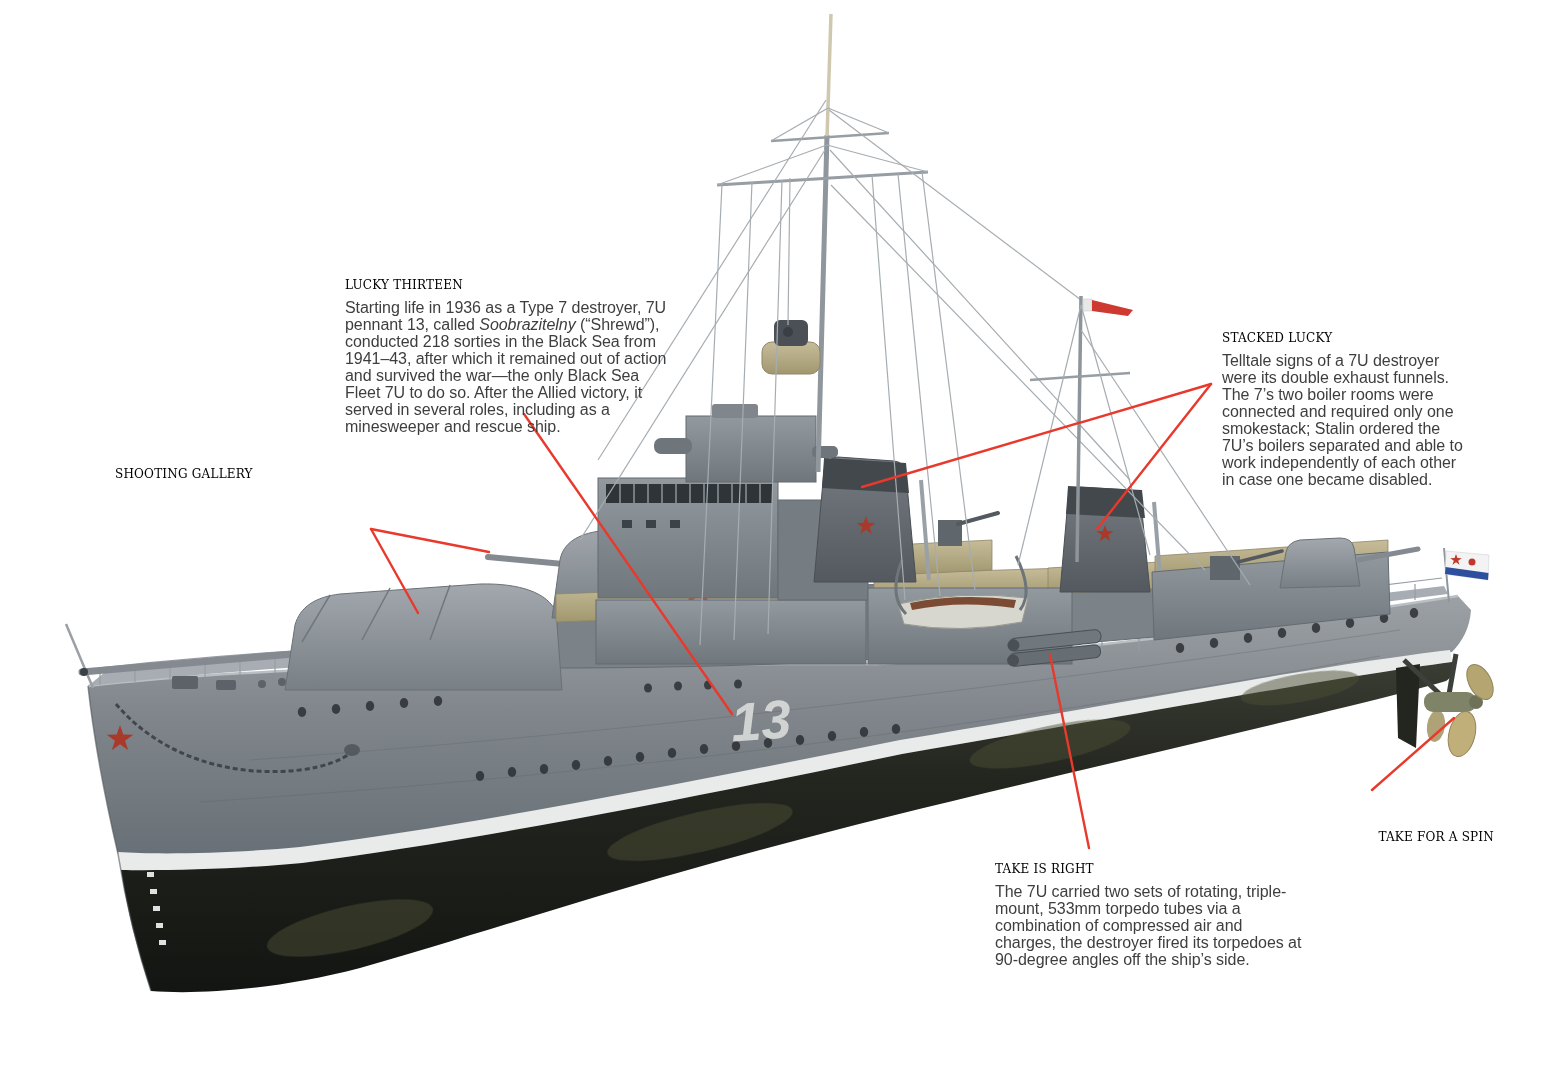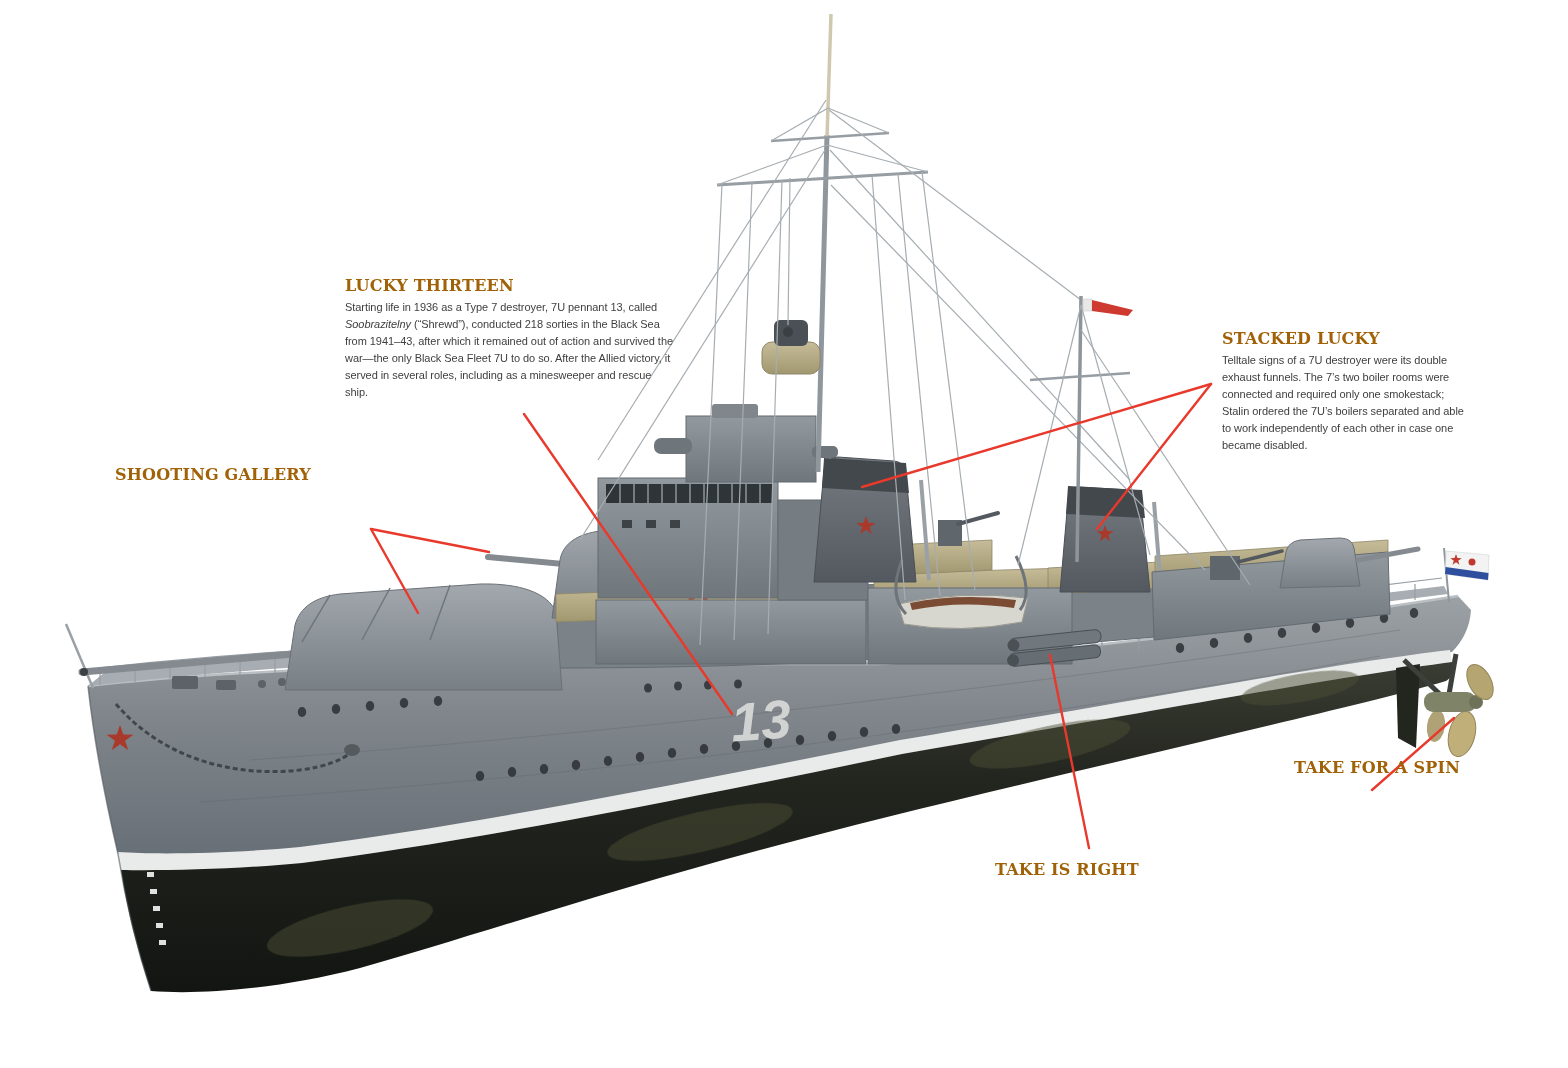--- a/index.html
+++ b/index.html
@@ -1,28 +1,28 @@
 <!DOCTYPE html>
 <html><head>
 <meta charset="utf-8">
 <style>
   html,body{margin:0;padding:0;background:#fff;}
   .stage{position:relative;width:1568px;height:1068px;background:#ffffff;overflow:hidden;
          font-family:"Liberation Sans",sans-serif;}
   .ship-svg{position:absolute;left:0;top:0;width:1568px;height:1068px;}
   .callout{position:absolute;}
-  .callout h3{margin:0 0 4px 0;font-family:"DejaVu Serif",serif;font-weight:bold;
-              font-size:16px;line-height:19px;letter-spacing:.2px;color:#a16207;}
-  .callout p{margin:0;font-size:11px;line-height:17px;color:#3e3e3e;letter-spacing:-.05px;}
+  .callout h3{margin:0 0 4px 0;font-family:"DejaVu Serif",serif;font-weight:normal;
+              font-size:12px;line-height:19px;letter-spacing:.2px;color:#000000;}
+  .callout p{margin:0;font-size:16px;line-height:17px;color:#3e3e3e;letter-spacing:-.05px;}
   .callout p i{font-style:italic;}
   #co-lucky   {left:345px; top:276px; width:330px;}
   #co-shoot   {left:115px; top:465px; width:282px;}
   #co-stacked {left:1222px;top:329px; width:250px;}
   #co-might   {left:995px; top:860px; width:312px;}
-  #co-spin    {left:1294px;top:758px; width:200px;}
+  #co-spin    {left:1294px;top:828px; width:200px;text-align:right;}
 </style>
 </head>
 <body>
 
 <div class="stage">
 
 <svg class="ship-svg" viewBox="0 0 1568 1068" xmlns="http://www.w3.org/2000/svg">
   <defs>
     <linearGradient id="gHull" x1="0" y1="0" x2="0" y2="1">
       <stop offset="0" stop-color="#9ba1a5"></stop>
@@ -364,19 +364,20 @@
   <h3>SHOOTING GALLERY</h3>
 </div>
 
 <div class="callout" id="co-stacked">
   <h3>STACKED LUCKY</h3>
   <p>Telltale signs of a 7U destroyer were its double exhaust funnels. The 7’s two boiler rooms were connected and required only one smokestack; Stalin ordered the 7U’s boilers separated and able to work independently of each other in case one became disabled.</p>
 </div>
 
 <div class="callout" id="co-might">
   <h3>TAKE IS RIGHT</h3>
+  <p>The 7U carried two sets of rotating, triple-mount, 533mm torpedo tubes via a combination of compressed air and charges, the destroyer fired its torpedoes at 90-degree angles off the ship’s side.</p>
 </div>
 
 <div class="callout" id="co-spin">
   <h3>TAKE FOR A SPIN</h3>
 </div>
 
 </div>
 
 </body></html>

